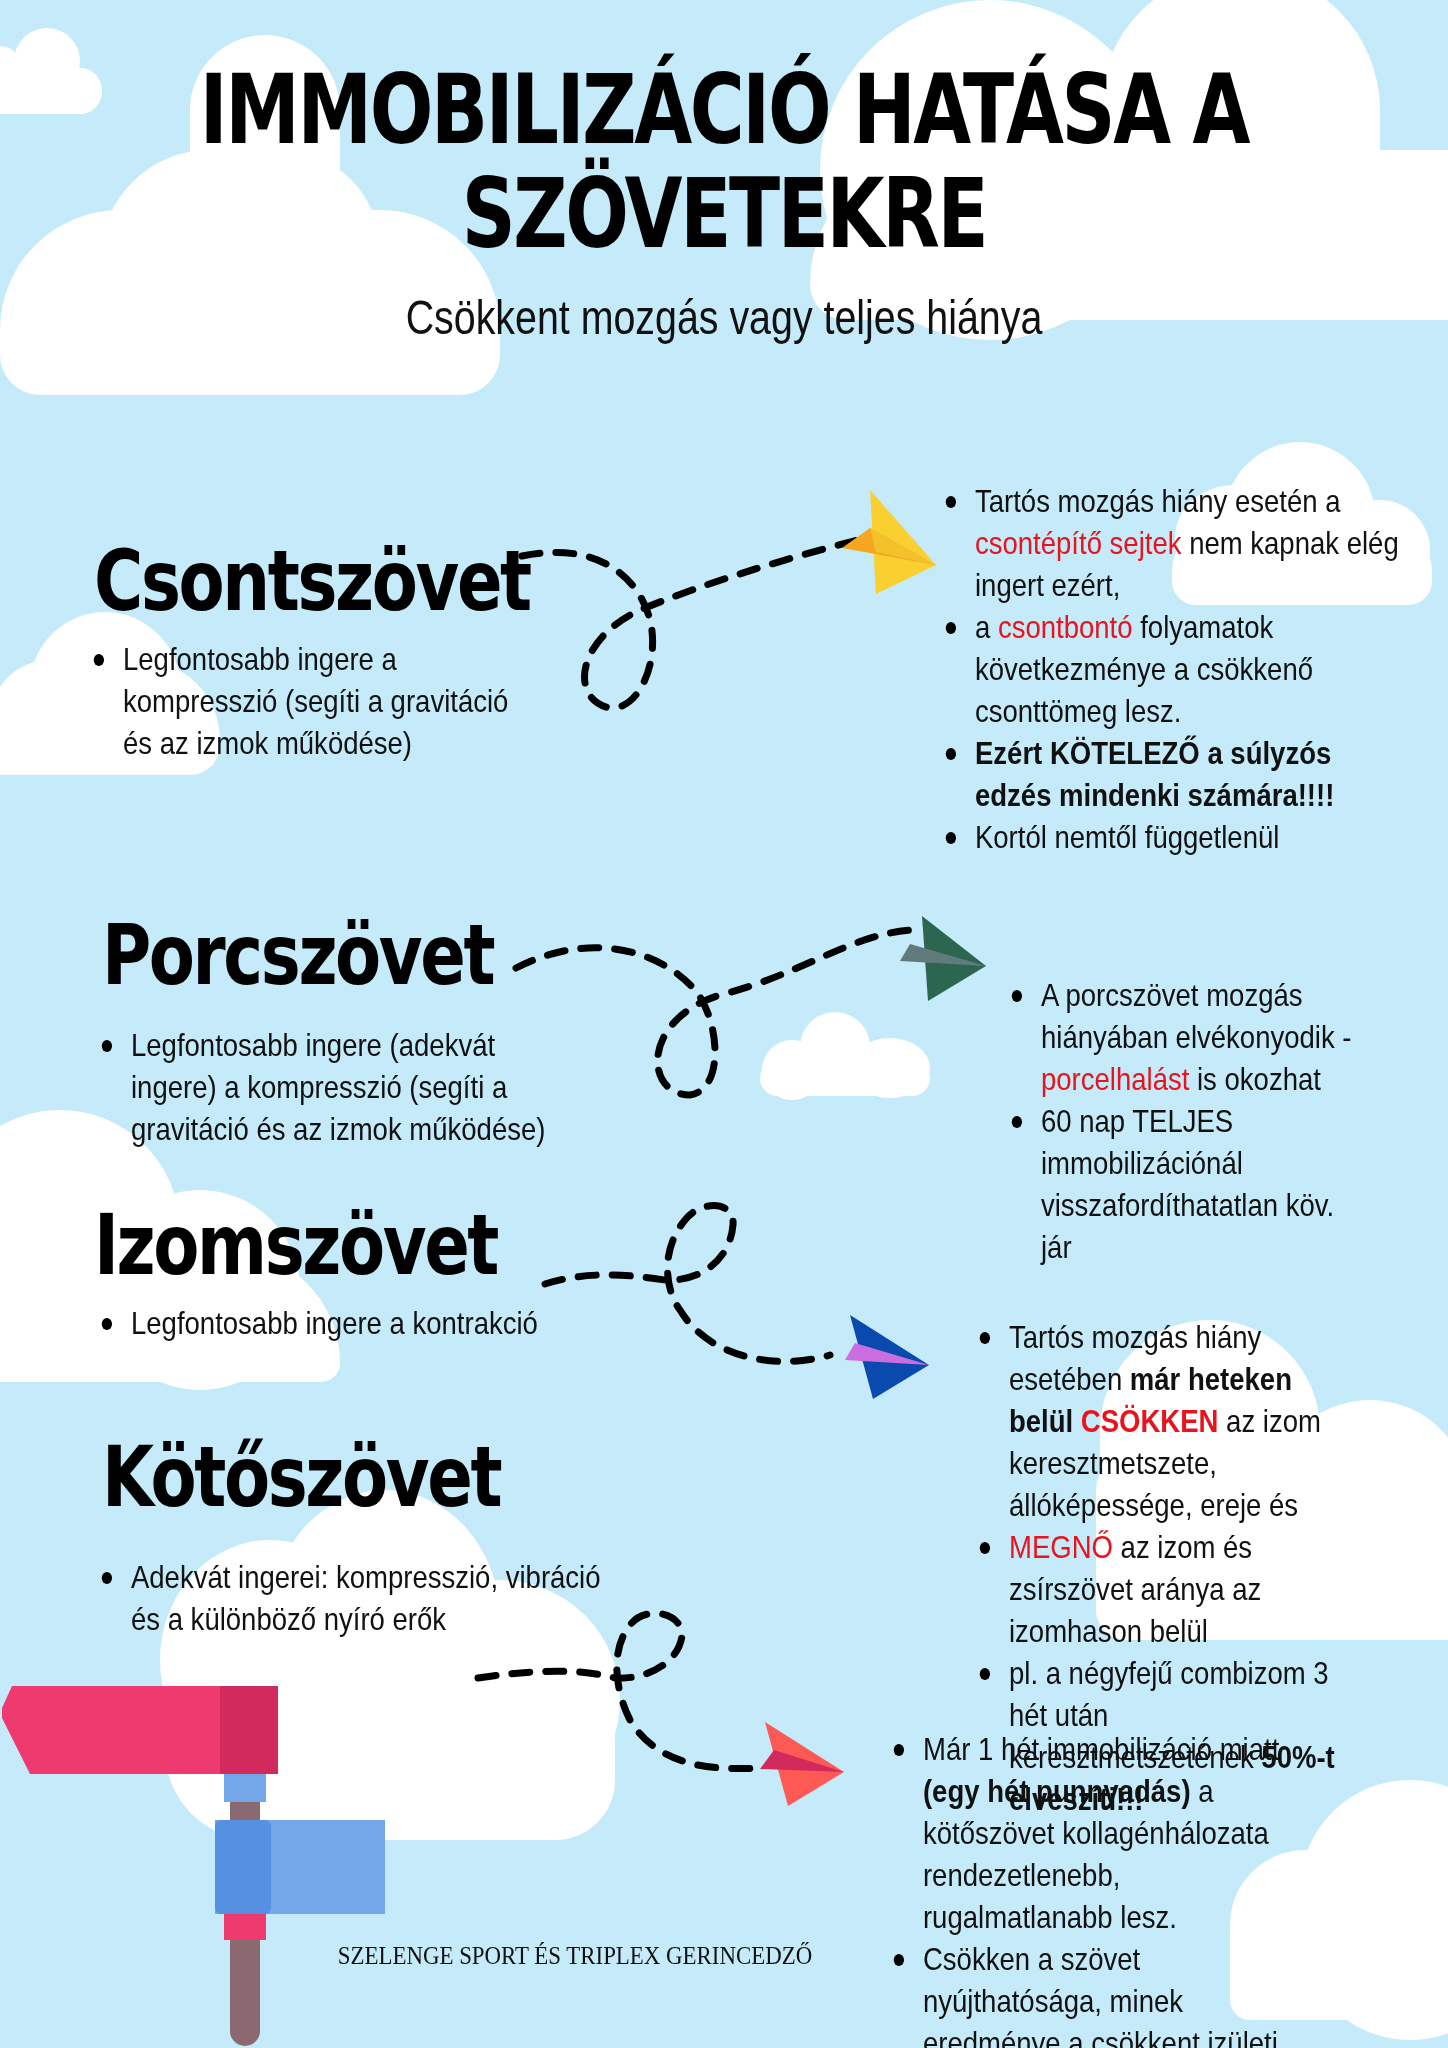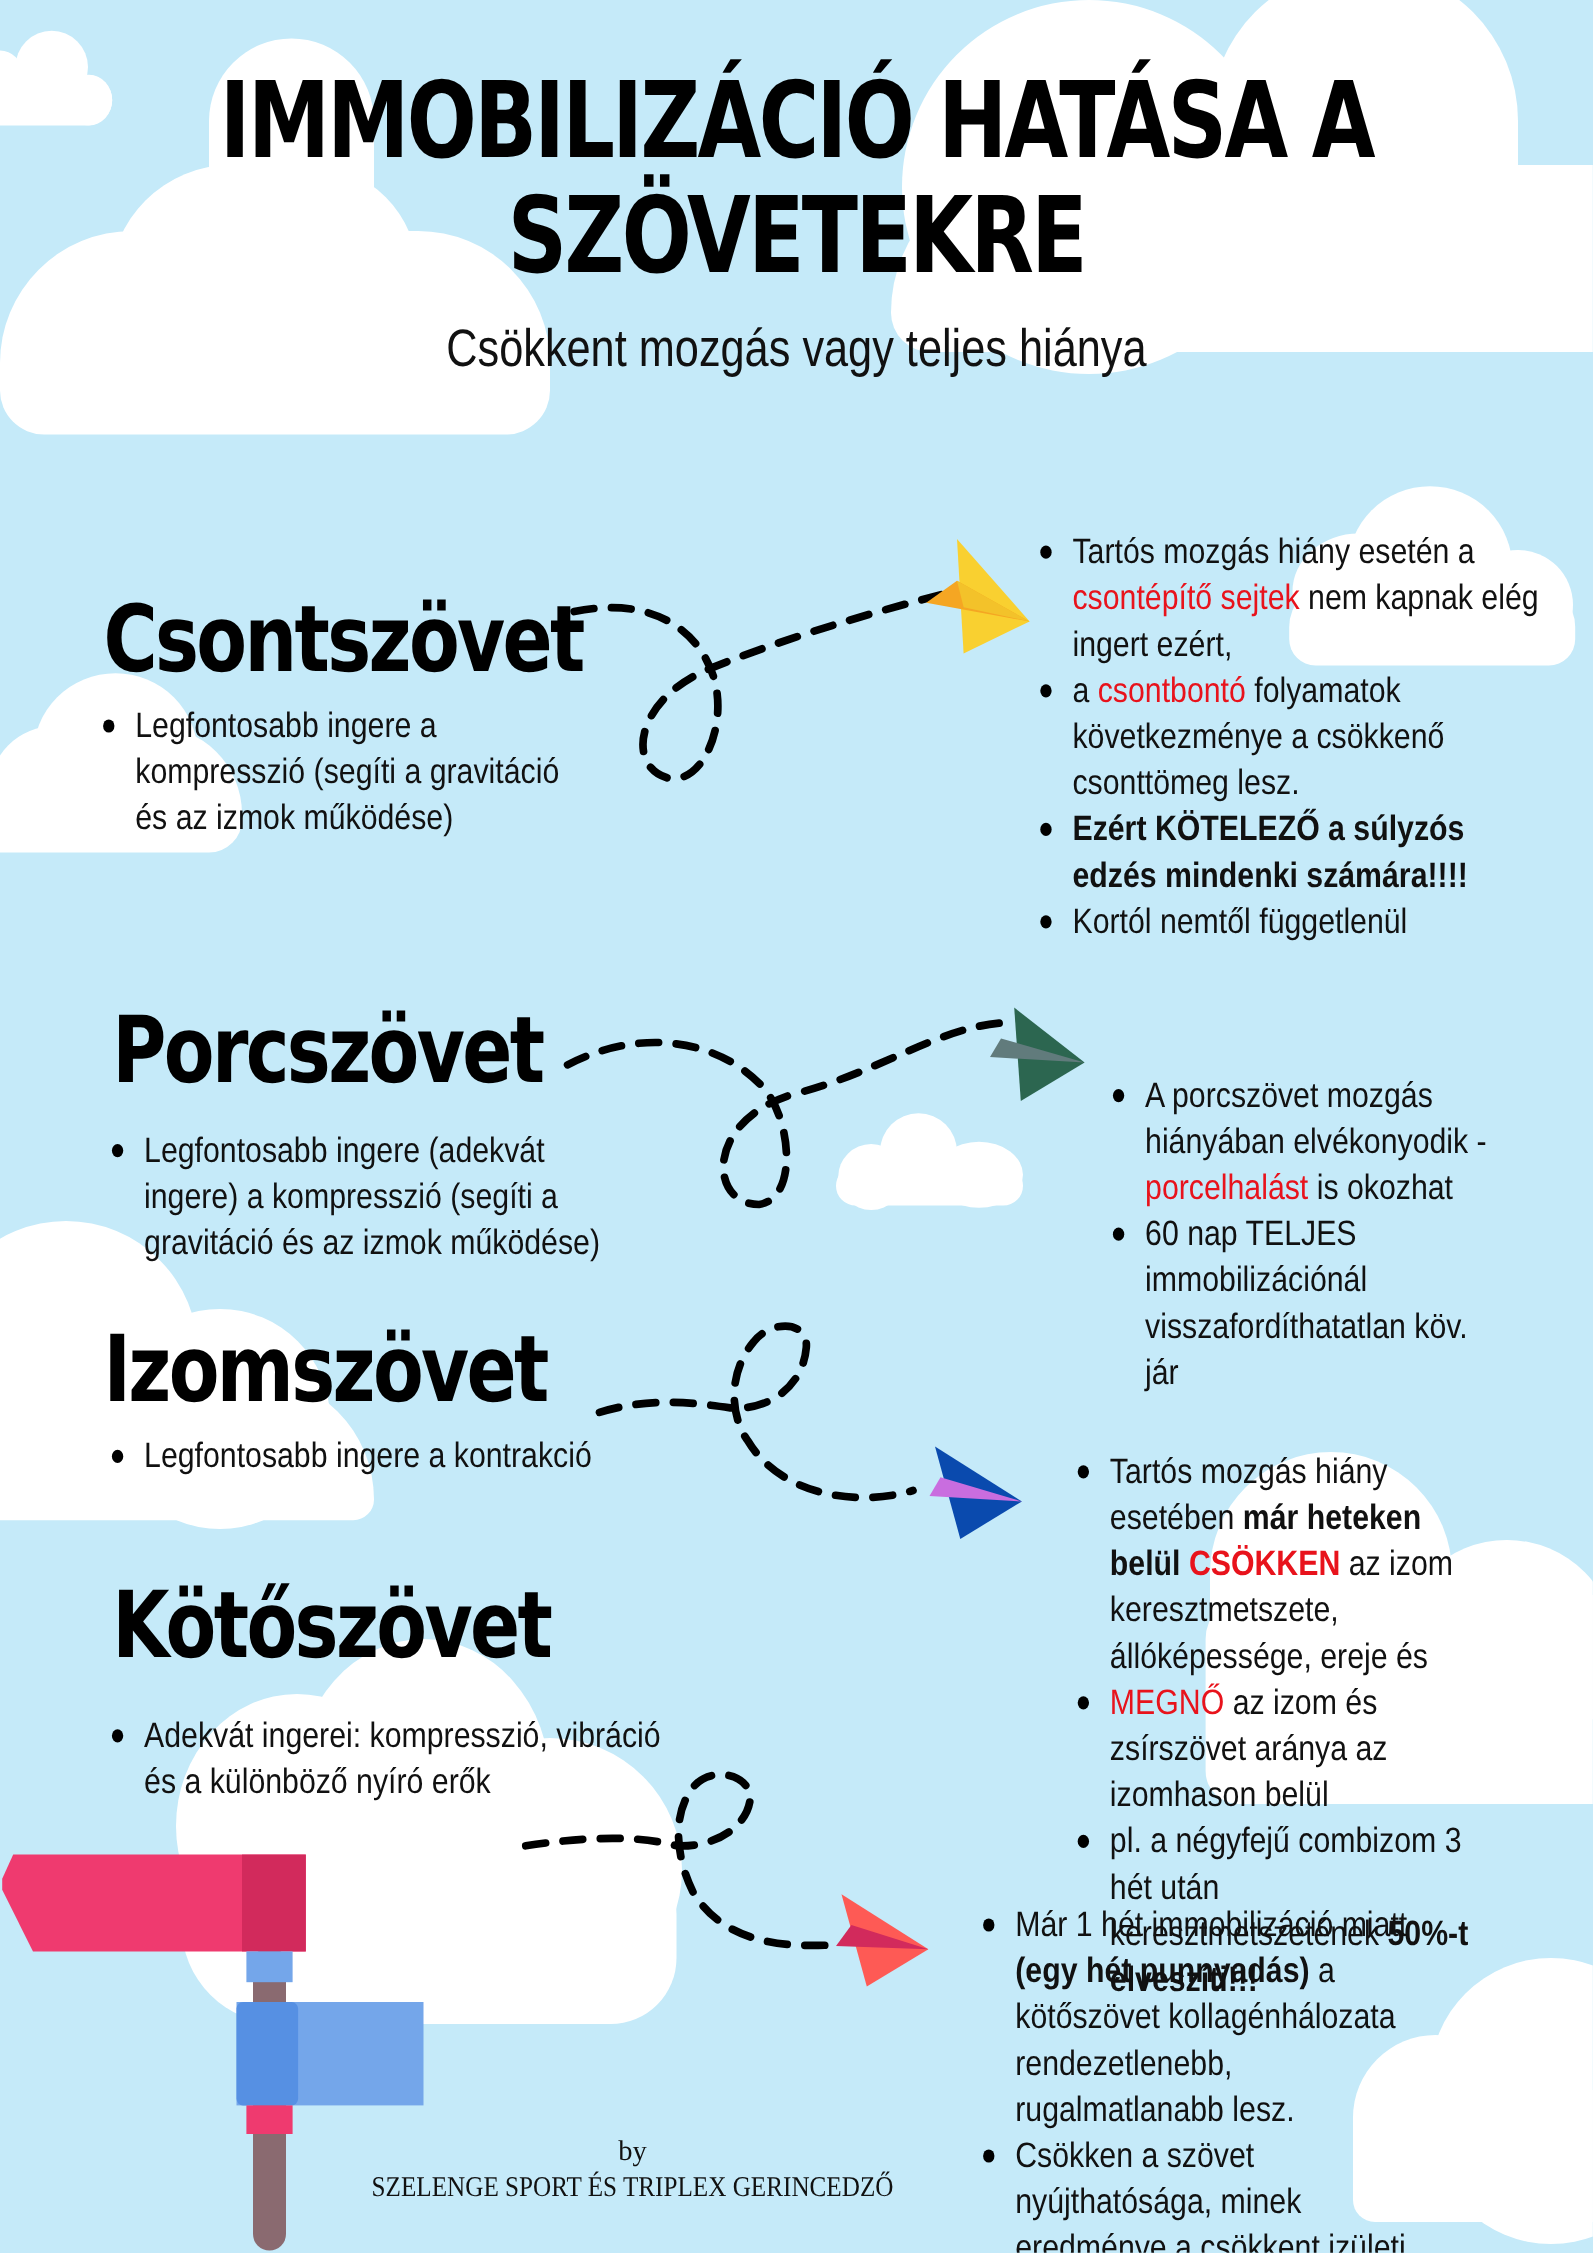--- a/index.html
+++ b/index.html
@@ -212,15 +212,14 @@
   <rect x="230" y="90" width="30" height="276" rx="15" fill="#8a6a70"></rect>
   <polygon points="12,6 278,6 278,94 30,94 2,38 2,28" fill="#ef3a6f"></polygon>
   <rect x="220" y="6" width="58" height="88" fill="#d22a5c"></rect>
   <rect x="224" y="94" width="42" height="28" fill="#74a6ea"></rect>
   <rect x="215" y="140" width="170" height="94" fill="#74a6ea"></rect>
   <rect x="215" y="140" width="56" height="94" rx="6" fill="#5690e3"></rect>
   <rect x="224" y="234" width="42" height="26" fill="#ef3a6f"></rect>
 </svg>
 
 <div class="credit" style="left:280px;top:1940px;width:590px;">
-  <div>by</div>
   <div style="transform:scaleX(0.88);white-space:nowrap;">SZELENGE SPORT ÉS TRIPLEX GERINCEDZŐ</div>
 </div>
 
 </body></html>

